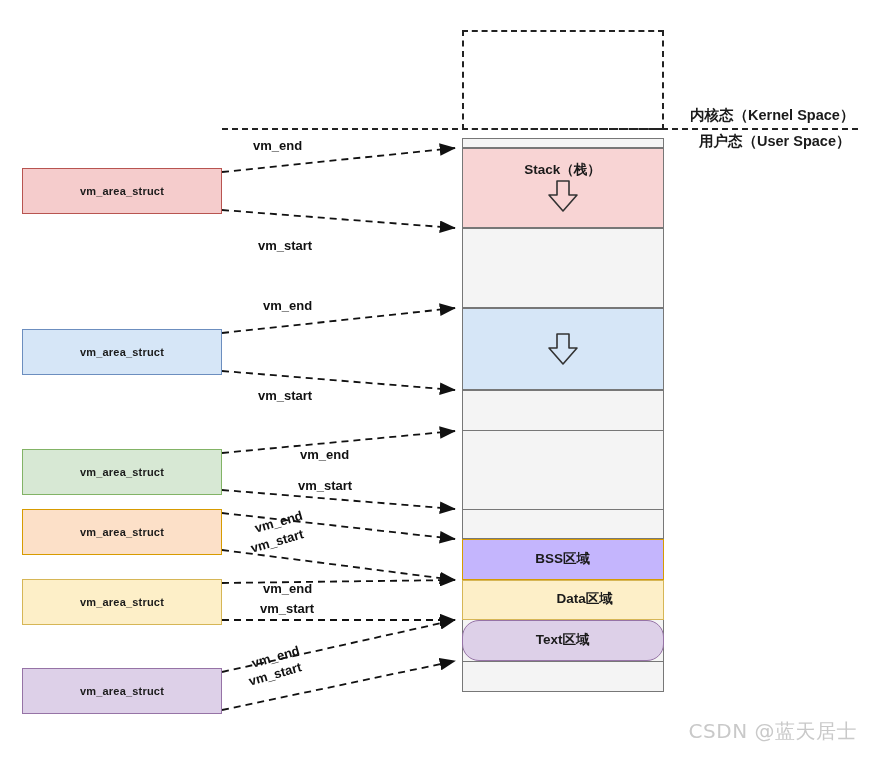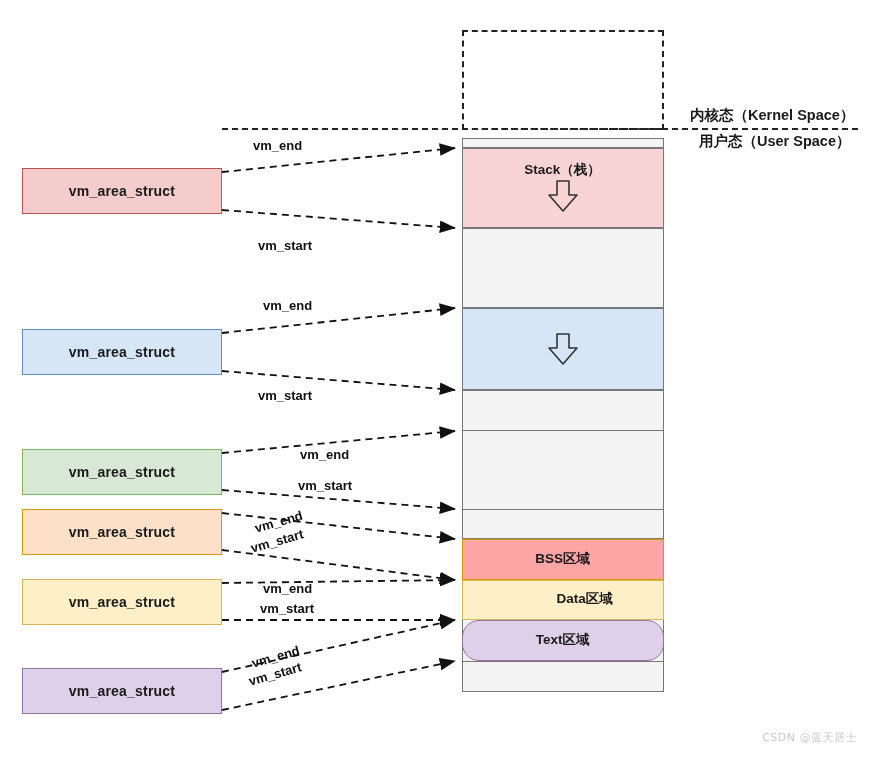--- a/index.html
+++ b/index.html
@@ -22,21 +22,21 @@
   .vma-box {
     position: absolute;
     left: 22px;
     width: 200px;
     height: 46px;
     box-sizing: border-box;
     border: 1.4px solid #888;
     display: flex;
     align-items: center;
     justify-content: center;
-    font-size: 14px;
+    font-size: 11px;
     font-weight: bold;
     color: #1a1a1a;
     letter-spacing: 0.2px;
   }
 
   
   #mem-column {
     position: absolute;
     left: 462px;
     top: 138px;
@@ -117,21 +117,21 @@
   }
 
   
   .dir-arrow { display: block; }
 
   
   #watermark {
     position: absolute;
     right: 18px;
     bottom: 16px;
-    font-size: 11px;
+    font-size: 20px;
     color: #c9c9c9;
     font-family: "DejaVu Sans", "Liberation Sans", sans-serif;
     letter-spacing: 0.5px;
   }
 </style>
 </head>
 <body>
 
 <div id="canvas">
 
@@ -146,21 +146,21 @@
         </svg>
       </div>
       <div class="mem-seg plain" style="top: 88.6px; height: 80px; background: rgb(244, 244, 244); border-color: rgb(119, 119, 119);"></div>
       <div class="mem-seg" style="top: 168.6px; height: 82px; background: rgb(214, 230, 247); border-color: rgb(119, 119, 119);">
         <svg class="dir-arrow" width="34" height="34" viewBox="0 0 34 34">
           <polygon points="17,32 31,16 23,16 23,2 11,2 11,16 3,16" fill="none" stroke="#333" stroke-width="1.6" stroke-linejoin="round"></polygon>
         </svg>
       </div>
       <div class="mem-seg plain" style="top: 250.6px; height: 41px; background: rgb(244, 244, 244); border-color: rgb(119, 119, 119);"></div>
       <div class="mem-seg plain" style="top: 369.6px; height: 30px; background: rgb(244, 244, 244); border-color: rgb(119, 119, 119);"></div>
-      <div class="mem-seg" style="top: 399.6px; height: 41px; background: #fca5a5; border-color: rgb(215, 155, 0);">
+      <div class="mem-seg" style="top: 399.6px; height: 41px; background: #c4b5fd; border-color: rgb(215, 155, 0);">
         <div class="seg-label"><span>BSS区域</span></div>
       </div>
       <div class="mem-seg" style="top: 440.6px; height: 40px; background: rgb(253, 239, 200); border-color: rgb(214, 182, 86); padding-left: 44px;">
         <div class="seg-label"><span>Data区域</span></div>
       </div>
       <div class="mem-seg" style="top: 480.6px; height: 41px; background: rgb(221, 208, 232); border-color: rgb(150, 115, 166); border-radius: 17px;">
         <div class="seg-label"><span>Text区域</span></div>
       </div>
       <div class="mem-seg plain" style="top: 521.6px; height: 31px; background: rgb(244, 244, 244); border-color: rgb(119, 119, 119);"></div>
     </div>

